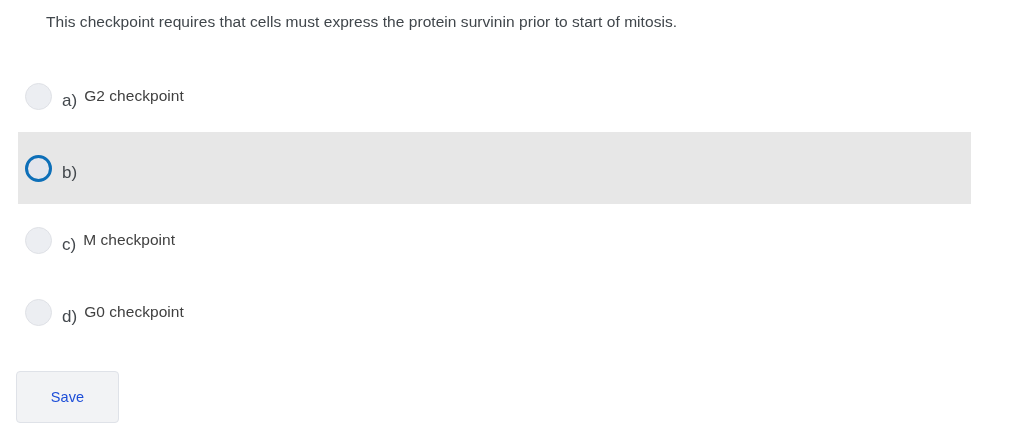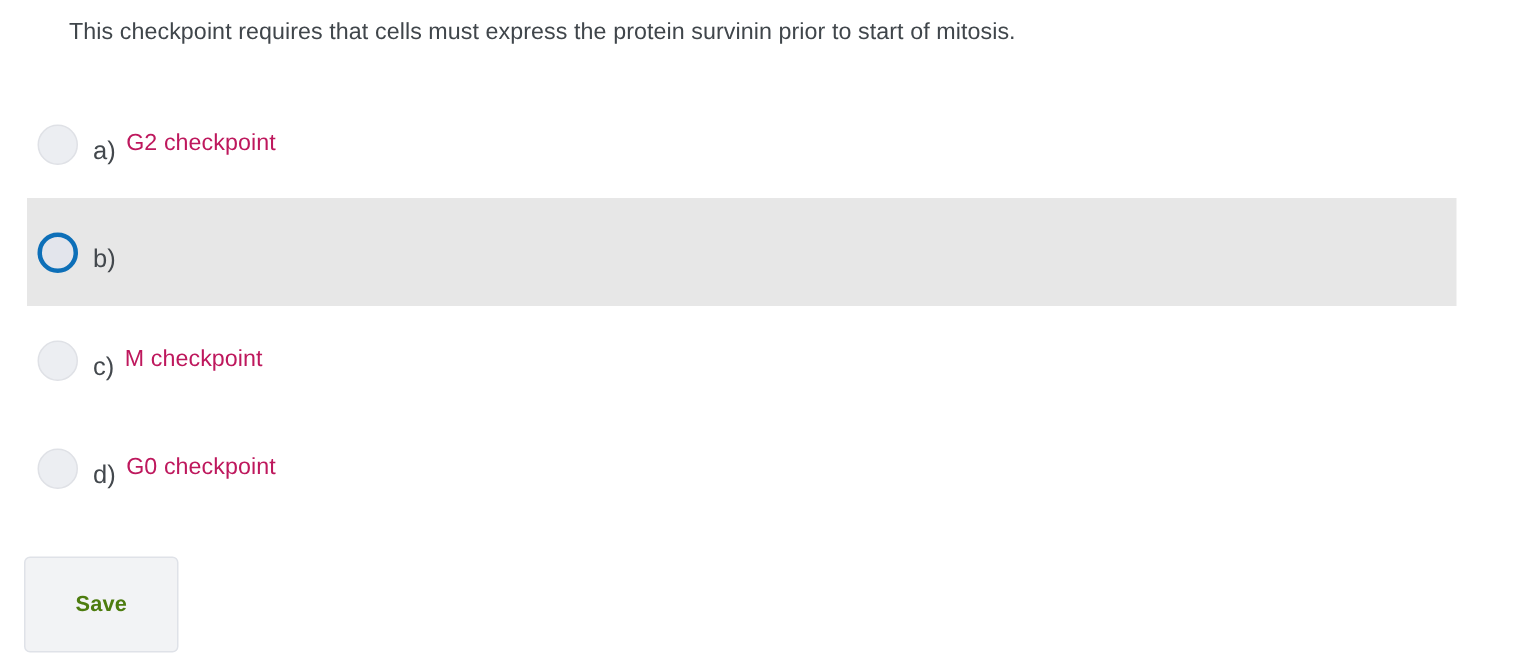--- a/index.html
+++ b/index.html
@@ -79,39 +79,39 @@
     font-size: 17px;
     color: #43484d;
     position: relative;
     top: 5px;
   }
 
   .option-label {
     flex: 0 0 auto;
     margin-left: 7px;
     font-size: 15.5px;
-    color: #be185d;
+    color: #404040;
     letter-spacing: 0.05px;
     white-space: nowrap;
   }
 
   
   .save-button {
     position: absolute;
     left: 16px;
     top: 371px;
     width: 103px;
-    height: 64px;
+    height: 52px;
     background: #f2f3f5;
     border: 1px solid #dfe2e8;
     border-radius: 4px;
-    color: #4d7c0f;
+    color: #1d4ed8;
     font-family: "Liberation Sans", sans-serif;
     font-size: 14.5px;
-    font-weight: bold;
+    font-weight: normal;
     letter-spacing: 0.1px;
     cursor: pointer;
     padding: 0;
   }
 </style>
 </head>
 <body>
 
 <div class="page">
 

